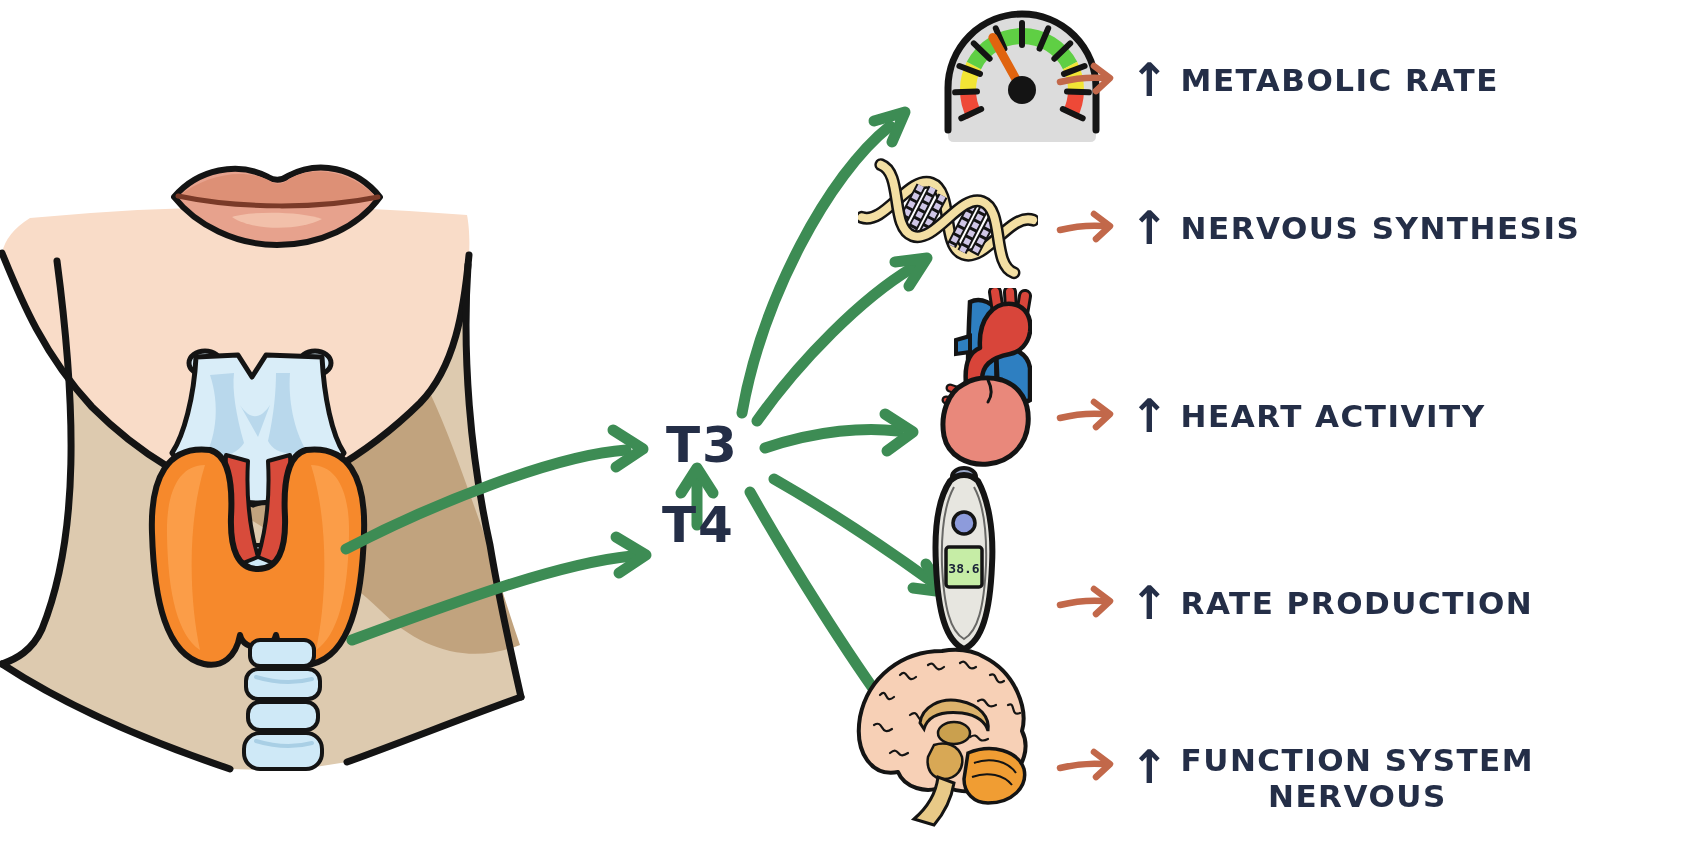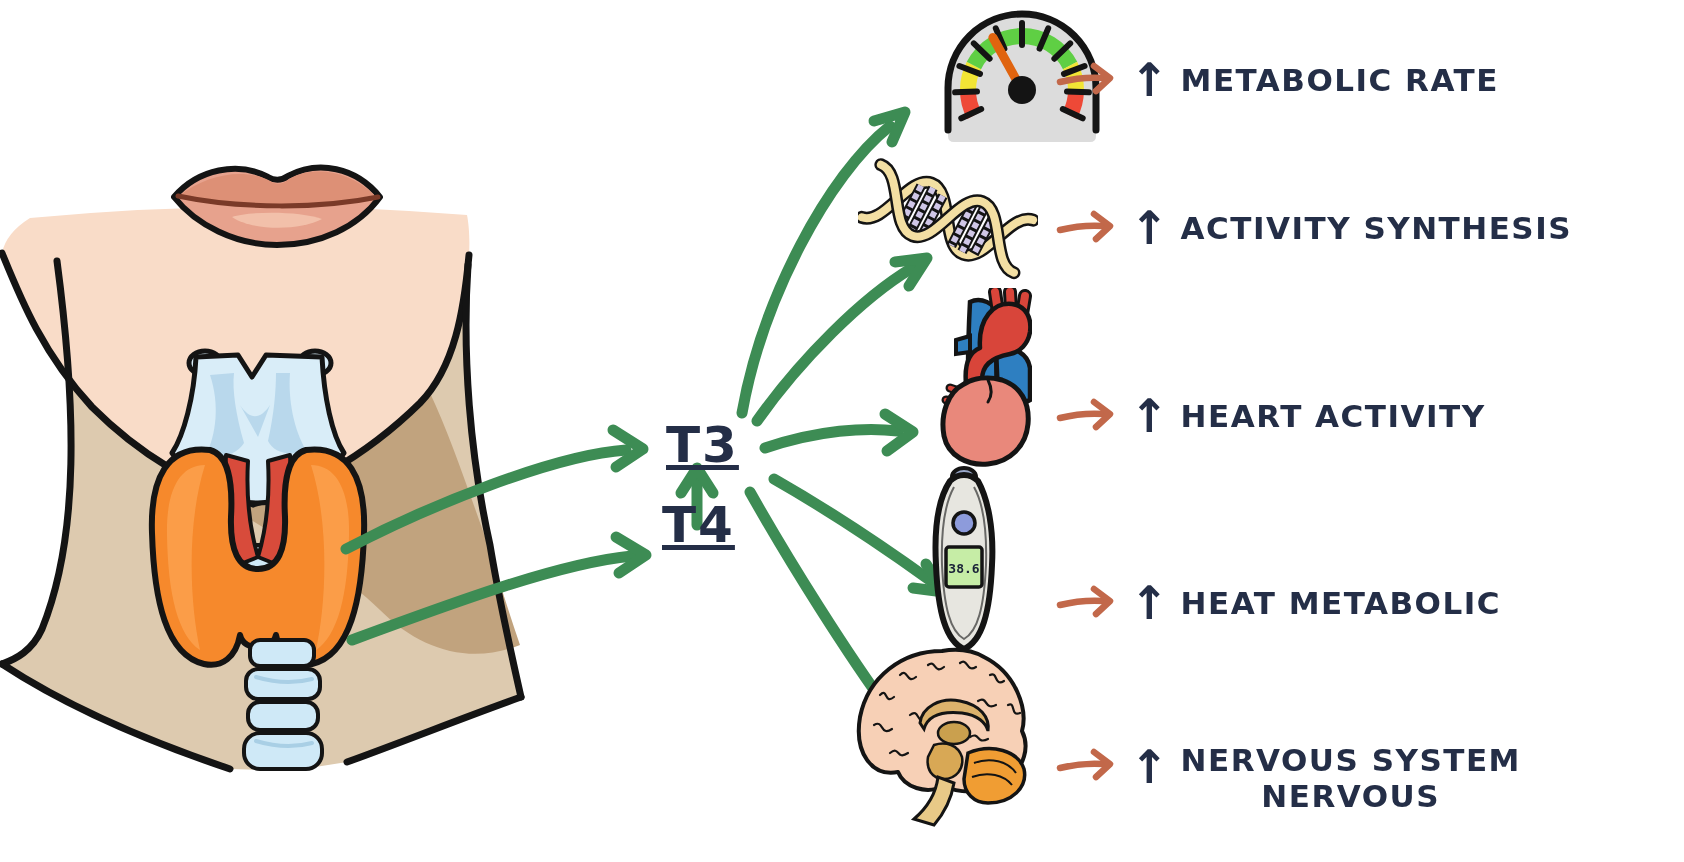--- a/index.html
+++ b/index.html
@@ -1,19 +1,19 @@
 <!DOCTYPE html>
 <html><head>
 <meta charset="utf-8">
 <style>
   html,body{margin:0;padding:0;background:#fff;}
   .canvas{position:relative;width:1684px;height:862px;background:#ffffff;overflow:hidden;
           font-family:"DejaVu Sans", sans-serif;}
   .abs{position:absolute;}
-  .hormone{position:absolute;color:#242e47;font-weight:700;font-size:50px;letter-spacing:2px;text-decoration:underline;}
+  .hormone{position:absolute;color:#242e47;font-weight:700;font-size:50px;letter-spacing:2px;}
   .effect-row{position:absolute;display:flex;align-items:center;gap:12px;}
   .effect-row.top-align{align-items:flex-start;}
   .up-arrow{color:#242e47;font-weight:700;font-size:46px;line-height:1;}
   .effect-label{color:#242e47;font-weight:700;font-size:31px;letter-spacing:1.5px;line-height:1.17;white-space:nowrap;}
   .effect-label.two-line{white-space:normal;text-align:center;}
   svg{display:block;}
 </style>
 </head>
 <body>
 
@@ -209,46 +209,46 @@
     <span class="up-arrow">↑</span>
     <span class="effect-label">METABOLIC RATE</span>
   </div>
 
   <div class="effect-row" style="left:1056px;top:205px">
     <svg width="62" height="40" viewBox="0 0 62 40" fill="none" stroke="#c2684a" stroke-width="6.5" stroke-linecap="round" stroke-linejoin="round">
       <path d="M4,22 C20,18 34,17 48,18"></path>
         <path d="M38,6 L54,18 L40,31"></path>
     </svg>
     <span class="up-arrow">↑</span>
-    <span class="effect-label">ACTIVITY SYNTHESIS</span>
+    <span class="effect-label">NERVOUS SYNTHESIS</span>
   </div>
 
   <div class="effect-row" style="left:1056px;top:393px">
     <svg width="62" height="40" viewBox="0 0 62 40" fill="none" stroke="#c2684a" stroke-width="6.5" stroke-linecap="round" stroke-linejoin="round">
       <path d="M4,22 C20,18 34,17 48,18"></path>
         <path d="M38,6 L54,18 L40,31"></path>
     </svg>
     <span class="up-arrow">↑</span>
     <span class="effect-label">HEART ACTIVITY</span>
   </div>
 
   <div class="effect-row" style="left:1056px;top:580px">
     <svg width="62" height="40" viewBox="0 0 62 40" fill="none" stroke="#c2684a" stroke-width="6.5" stroke-linecap="round" stroke-linejoin="round">
       <path d="M4,22 C20,18 34,17 48,18"></path>
         <path d="M38,6 L54,18 L40,31"></path>
     </svg>
     <span class="up-arrow">↑</span>
-    <span class="effect-label">HEAT METABOLIC</span>
+    <span class="effect-label">RATE PRODUCTION</span>
   </div>
 
   <div class="effect-row top-align" style="left:1056px;top:742px">
     <svg width="62" height="40" viewBox="0 0 62 40" style="margin-top:4px" fill="none" stroke="#c2684a" stroke-width="6.5" stroke-linecap="round" stroke-linejoin="round">
       <path d="M4,22 C20,18 34,17 48,18"></path>
         <path d="M38,6 L54,18 L40,31"></path>
     </svg>
     <span class="up-arrow" style="margin-top:2px">↑</span>
     <span class="effect-label two-line">
-      <span>NERVOUS SYSTEM</span><br>
+      <span>FUNCTION SYSTEM</span><br>
       <span>NERVOUS</span>
     </span>
   </div>
 
 </div>
 
 </body></html>

